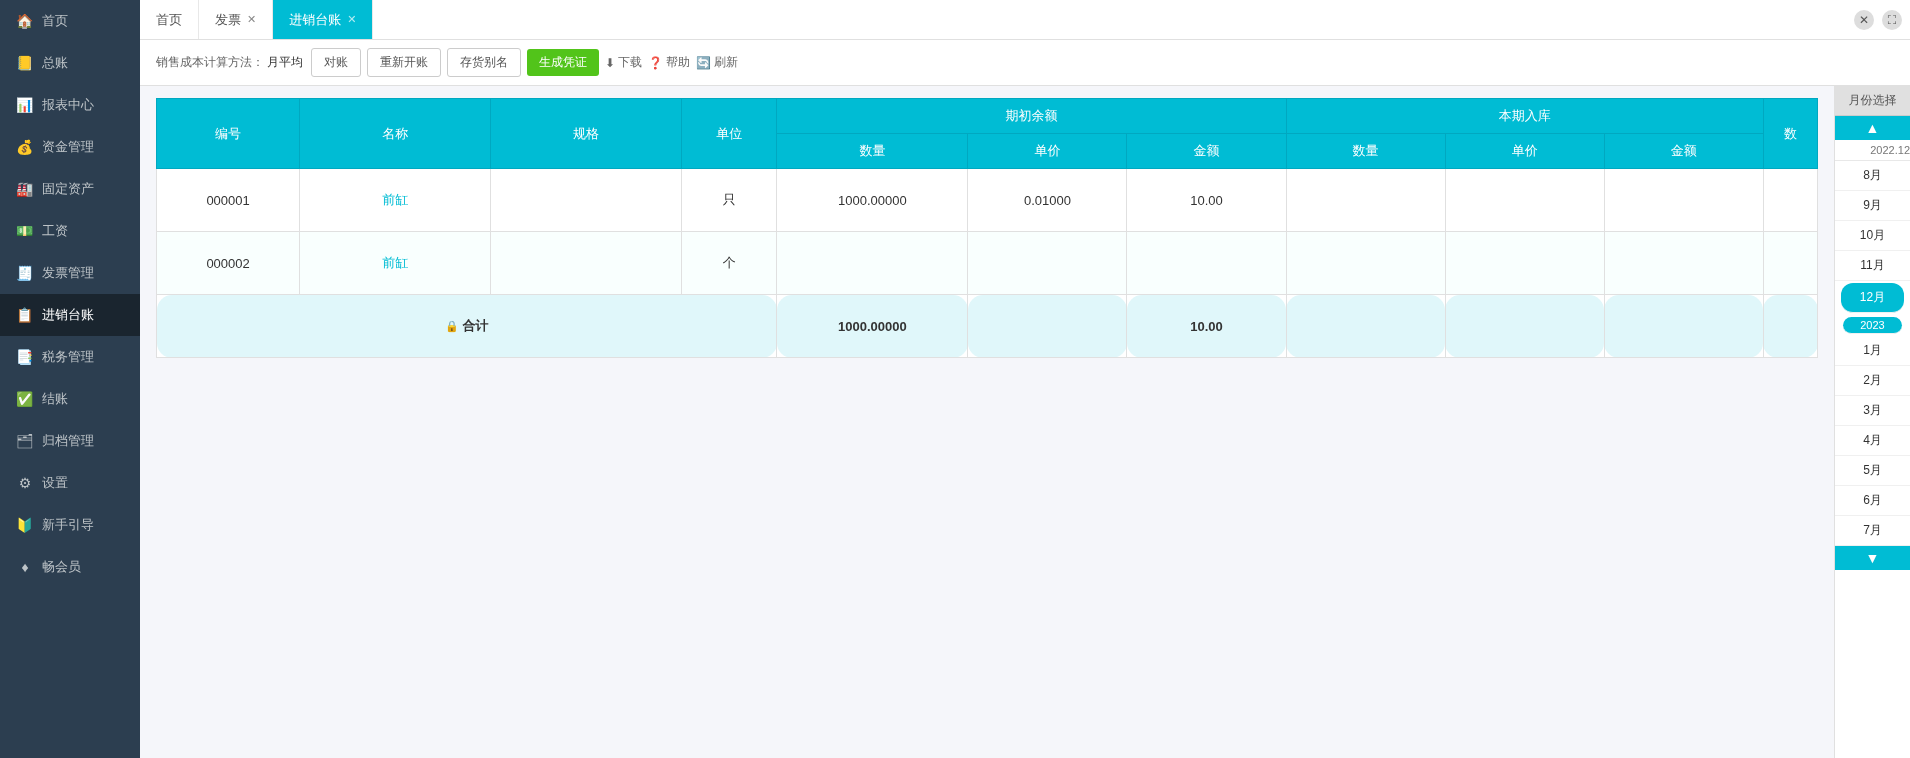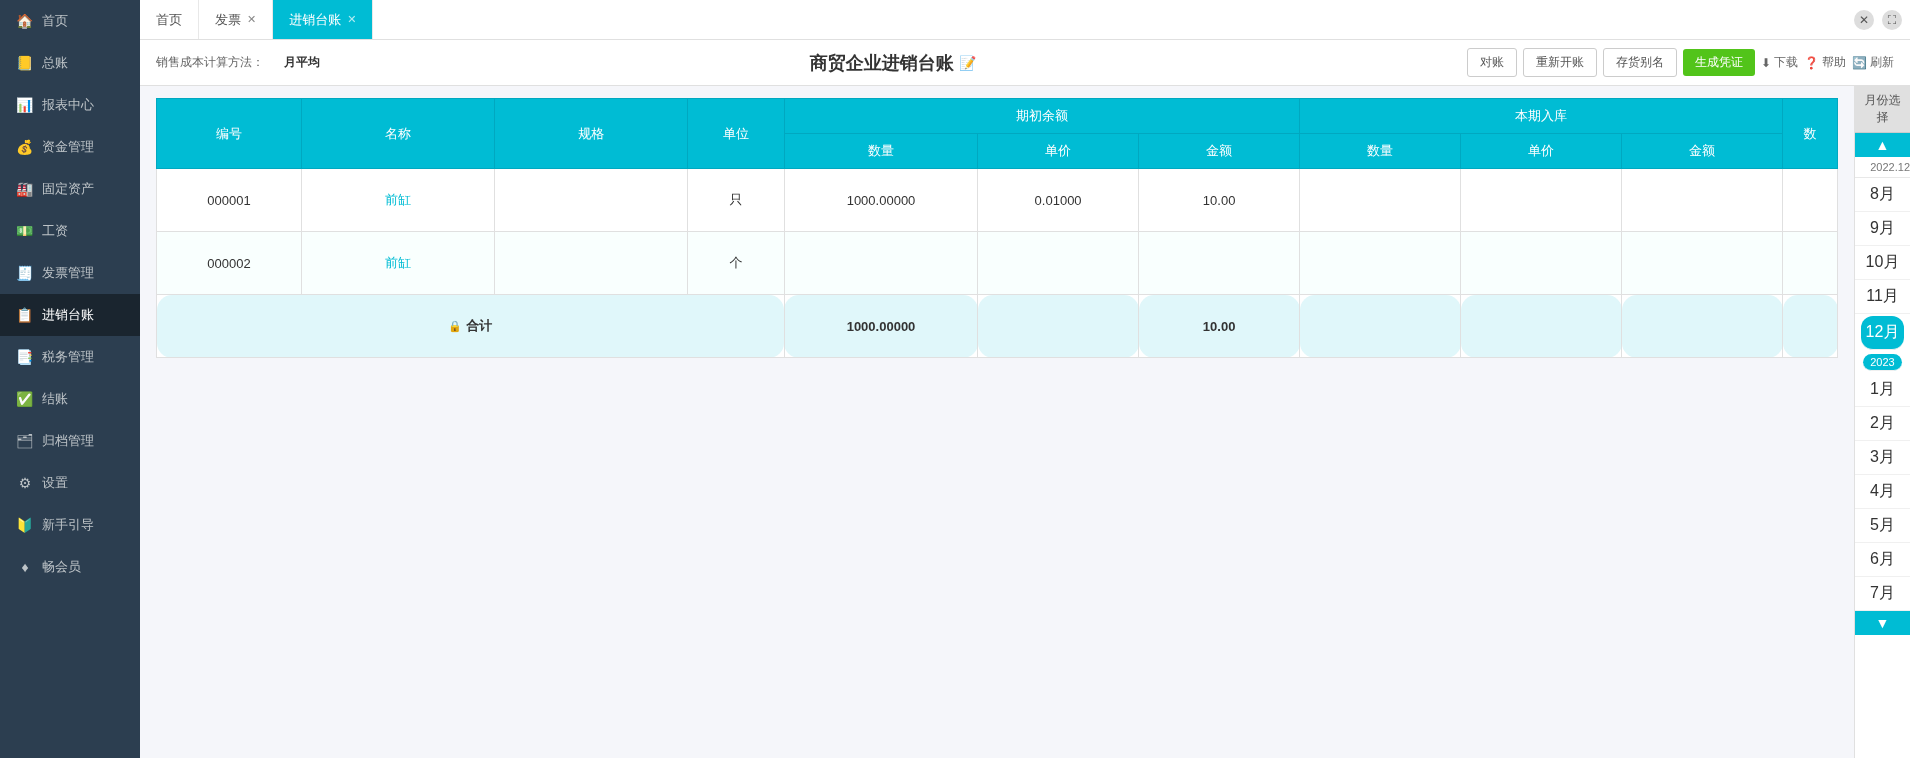--- a/index.html
+++ b/index.html
@@ -105,21 +105,21 @@
       background: #fff;
       border-bottom: 1px solid #e0e0e0;
       gap: 8px;
       flex-shrink: 0;
     }
     .toolbar-left {
       font-size: 12px;
       color: #666;
       display: flex;
       align-items: center;
-      gap: 20px;
+      gap: 3px;
     }
     .toolbar-title {
       flex: 1;
       text-align: center;
       font-size: 18px;
       font-weight: bold;
       color: #333;
       display: flex;
       align-items: center;
       justify-content: center;
@@ -191,21 +191,21 @@
     }
     .data-table tr:nth-child(even) td { background: #f9fffe; }
     .data-table tr.total-row td {
       background: #e0f7fa;
       font-weight: bold;
       border-radius: 15px;
     }
 
     
     .month-panel {
-      width: 56px;
+      width: 76px;
       background: #fff;
       border-left: 1px solid #e0e0e0;
       display: flex;
       flex-direction: column;
       flex-shrink: 0;
       height: 100%;
       overflow: hidden;
     }
     .month-panel-header {
       background: #e0e0e0;
@@ -224,21 +224,21 @@
     }
     .month-panel-list {
       flex: 1;
       overflow-y: auto;
       display: flex;
       flex-direction: column;
     }
     .month-item {
       text-align: center;
       padding: 6px 4px;
-      font-size: 16px;
+      font-size: 12px;
       color: #333;
       cursor: pointer;
       border-bottom: 1px solid #f0f0f0;
     }
     .month-item.active {
       background: #00bcd4;
       color: #fff;
       border-radius: 12px;
       margin: 2px 6px;
     }
@@ -349,25 +349,21 @@
   <button class="win-btn">✕</button>
   <button class="win-btn">⛶</button>
 </div>
     </div>
 
   <div class="content">
 
     <div class="toolbar">
       <div class="toolbar-left">
         <span>销售成本计算方法：</span>
-        <span style="color:#333;font-weight:bold;">月平均</span>
-      </div>
-      <div class="toolbar-title">
-        <span>商贸企业进销台账</span>
-        <span class="edit-icon">📝</span>
+        <span style="color:#333;font-weight:normal;">月平均</span>
       </div>
       <div class="toolbar-right">
         <button class="btn btn-outline">对账</button>
         <button class="btn btn-outline">重新开账</button>
         <button class="btn btn-outline">存货别名</button>
         <button class="btn btn-green">生成凭证</button>
         <button class="btn-icon">
           <span>⬇</span>
           <span>下载</span>
         </button>

